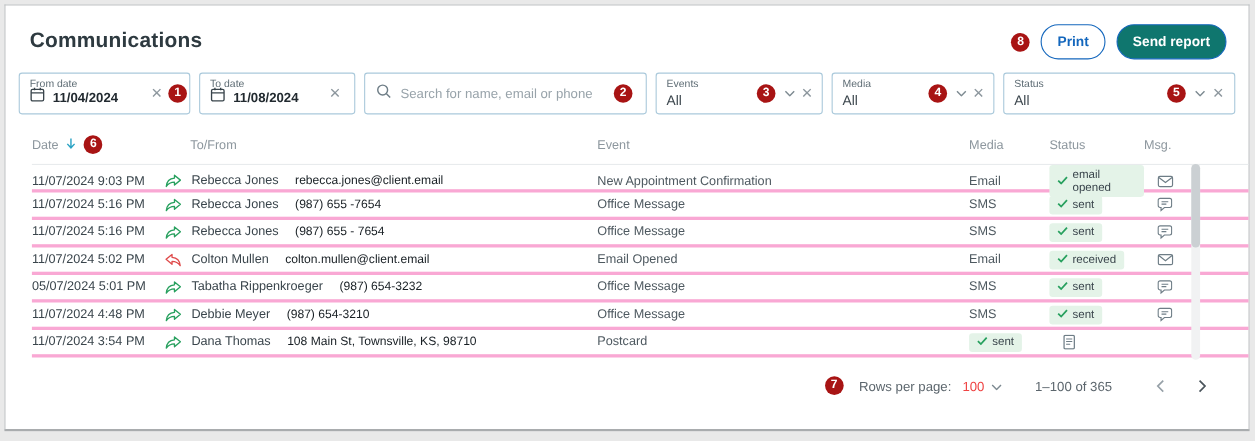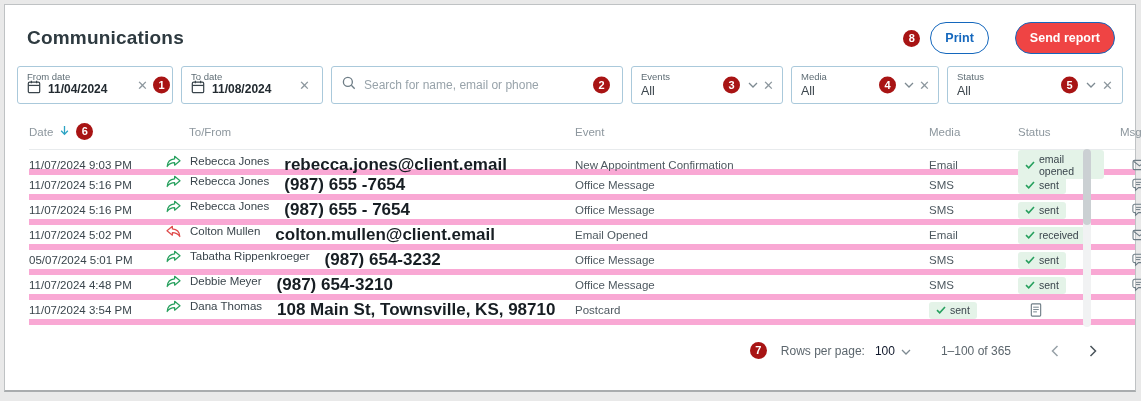--- a/index.html
+++ b/index.html
@@ -9,69 +9,69 @@
     position:absolute; left:4px; top:4px; width:1132px; height:388px;
     background:#fff; border:1px solid #bfc2c4; border-bottom:2px solid #a9acae;
   }
 
   
   .topbar { display:flex; justify-content:space-between; align-items:center; padding:17px 20px 12px 22px; }
   .title { font-size:19px; font-weight:700; color:#2e3a40; letter-spacing:.2px; }
   .top-actions { display:flex; align-items:center; gap:10px; }
   .btn { font-family:inherit; font-size:12.5px; font-weight:700; border-radius:16px; padding:8px 14px; border:1px solid #1467bd; cursor:pointer; }
   .btn-outline { background:#fff; color:#1467bd; }
-  .btn-primary { background:#ef4444; color:#fff;margin-left:16px; }
+  .btn-primary { background:#0f766e; color:#fff; }
 
   
   .badge {
     width:17px; height:17px; border-radius:50%; background:#a81414; color:#fff;
     font-size:11px; font-weight:700; display:inline-flex; align-items:center; justify-content:center;
     flex:none; line-height:1;
   }
 
   
   .filters { display:flex; gap:8px; padding:0 12px; }
   .fbox { position:relative; border:1px solid #aac9db; border-radius:3px; height:38px; background:#fff; }
-  .w-from { width:156px; } .w-to { width:142px; } .w-search { width:292px; display:flex; align-items:center; padding:0 10px; gap:8px; }
+  .w-from { width:156px; } .w-to { width:142px; } .w-search { width:257px; display:flex; align-items:center; padding:0 10px; gap:8px; }
   .w-events { width:152px; } .w-media { width:148px; } .w-status { flex:1; }
   .flabel { position:absolute; top:4px; left:9px; font-size:9.5px; color:#5f6d75; }
   .fcontent { position:absolute; left:9px; bottom:5px; display:flex; align-items:center; gap:7px; }
   .fvalue { font-size:12px; font-weight:700; color:#222a30;text-align:center; }
   .fall { font-size:12.5px; font-weight:400; color:#3c464d; }
   .fx { position:absolute; top:50%; transform:translateY(-50%); color:#8d979e; font-size:13px; cursor:pointer; line-height:1; }
   .fchev { position:absolute; top:50%; transform:translateY(-50%); cursor:pointer; display:flex; }
   .fbadge { position:absolute; top:50%; transform:translateY(-50%); }
   .search-input { border:none; outline:none; flex:1; font-family:inherit; font-size:12px; color:#333; background:transparent; }
   .search-input::placeholder { color:#98a3aa; }
 
   
   .tablewrap { position:relative; margin-top:13px; padding-left:24px; }
-  .grid { display:grid; grid-template-columns:120px 394px 338px 73px 86px 40px; align-items:center;gap:16px; }
+  .grid { display:grid; grid-template-columns:120px 394px 338px 73px 86px 40px; align-items:center; }
   .thead { color:#8d979e; font-size:11.5px; padding:6px 0 9px 0; border-bottom:1px solid #e8ebed; }
   .th-date { display:flex; align-items:center; gap:7px; cursor:pointer; }
   .th-tofrom { padding-left:24px; }
-  .trow { height:25px; border-bottom:6px solid #f9a8d4; font-size:11.5px; color:#3a454c; cursor:pointer; }
+  .trow { height:25px; border-bottom:3px solid #f9a8d4; font-size:11.5px; color:#3a454c; cursor:pointer; }
   .c-tofrom { display:flex; gap:9px; }
   .dir { display:flex; width:16px; justify-content:center; }
   .nm { color:#3a454c; }
-  .ct { font-weight:700; color:#171e23; margin-left:6px; font-size:17px; }
+  .ct { font-weight:400; color:#171e23; margin-left:6px; font-size:11px; }
   .c-event, .c-media { color:#4e5960; }
   .pill { display:inline-flex; align-items:center; gap:4px; background:#e4f3e8; border-radius:3px; padding:2.5px 7px; font-size:10.5px; color:#3a454c; }
   .c-msg { display:flex; padding-left:12px; }
   .msgicon { display:flex; cursor:pointer; }
 
   
   .vscroll { position:absolute; right:44px; top:32px; width:8px; height:178px; background:#f1f2f3; border-radius:4px; }
   .vthumb { width:8px; height:76px; background:#cbd0d3; border-radius:4px; }
 
   
   .footer { display:flex; align-items:center; justify-content:flex-end; padding:17px 38px 0 0; font-size:12px; color:#5c666d; }
   .f-badge { margin-right:14px; }
   .rpp-label { margin-right:10px; }
-  .rpp-select { display:flex; align-items:center; gap:6px; color:#0f172a; font-weight:400; cursor:pointer; margin-right:30px; }
+  .rpp-select { display:flex; align-items:center; gap:6px; color:#ef4444; font-weight:400; cursor:pointer; margin-right:30px; }
   .range { margin-right:40px; }
   .pg { display:flex; cursor:pointer; }
   .pg-prev { margin-right:30px; }
 </style>
 </head>
 <body>
 
 <div class="window">
 
   <div class="topbar">

